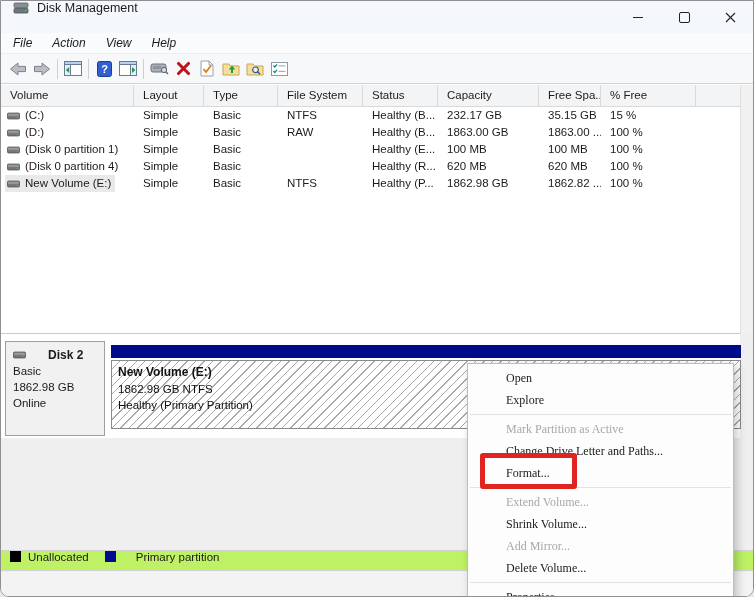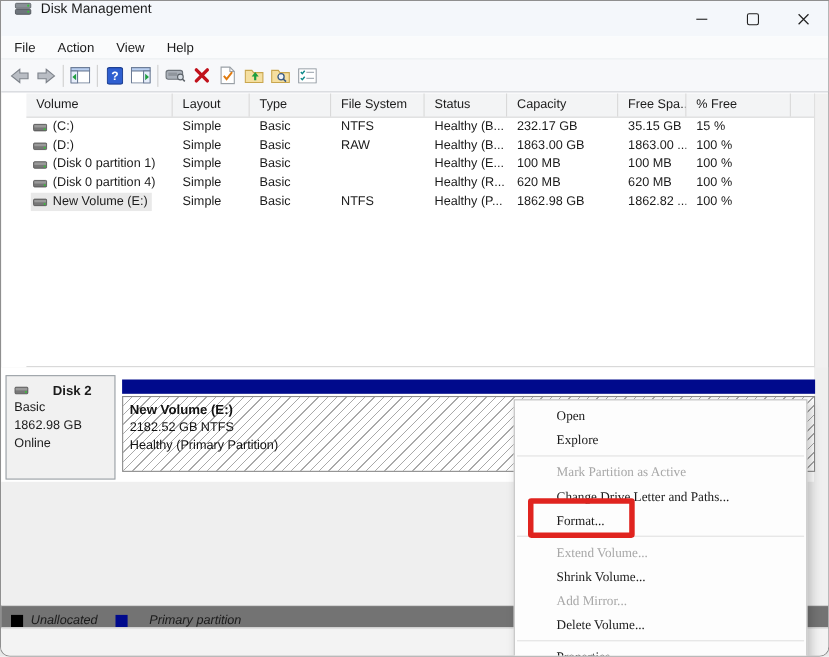--- a/index.html
+++ b/index.html
@@ -13,33 +13,33 @@
             display:flex;}
   .titlebar .app-icon{margin:0 8px 0 12px;display:flex;}
   .title-text{font-size:12.5px;color:#1b1b1b;}
   .win-controls{position:absolute;right:0;top:0;height:32px;display:flex;}
   .win-btn{width:46px;height:32px;display:flex;align-items:center;justify-content:center;}
   .glyph-min{width:10px;height:1px;background:#222;}
   .glyph-max{width:9px;height:9px;border:1px solid #222;border-radius:2px;}
 
   
   .menubar{position:absolute;top:32px;left:0;right:0;height:20px;background:#fafbfc;
-           display:flex;align-items:flex-end;font-size:12px;color:#1b1b1b;padding-left:2px;}
+           display:flex;align-items:flex-end;font-size:12px;color:#1b1b1b;padding-left:2px;font-style:italic;}
   .menu-top-item{padding:0 10px;height:20px;line-height:20px;}
 
   
   .toolbar{position:absolute;top:52px;left:0;right:0;height:31px;background:#f7f8fa;
            border-top:1px solid #eceef1;border-bottom:1px solid #cfd2d6;
            display:flex;align-items:center;padding-left:5px;box-sizing:border-box;}
   .tb-slot{width:24px;height:24px;display:flex;align-items:center;justify-content:center;}
   .tb-sep{width:1px;height:20px;background:#cfcfcf;margin:0 3px;}
 
   
   .top-pane{position:absolute;top:84px;left:0;right:13px;height:249px;background:#fff;
-            border-bottom:1px solid #c9c9c9;box-sizing:border-box;margin-left:23px;}
+            border-bottom:1px solid #c9c9c9;box-sizing:border-box;}
   .vt-header,.vt-row{display:grid;grid-template-columns:133px 70px 74px 85px 75px 101px 62px 95px 1fr;}
   .vt-header{height:21px;line-height:21px;background:#f3f4f5;border-bottom:1px solid #d9d9d9;
              font-size:11.5px;color:#1b1b1b;}
   .vt-header .hcell{padding-left:9px;border-right:1px solid #d9d9d9;white-space:nowrap;overflow:hidden;}
   .vt-header .hcell:last-child{border-right:none;}
   .vt-row{height:17px;line-height:17px;font-size:11.5px;color:#1b1b1b;}
   .vt-cell{padding-left:9px;white-space:nowrap;overflow:hidden;}
   .vol-cell{display:flex;align-items:center;padding-left:4px;}
   .vol-inner{display:flex;align-items:center;gap:5px;padding:0 4px 0 2px;}
   .vt-row.selected .vol-inner{background:#e9e9e9;}
@@ -58,23 +58,23 @@
   .disk-title{display:flex;align-items:center;gap:22px;font-weight:bold;font-size:12px;}
   .partition{position:absolute;left:110px;top:11px;width:630px;}
   .part-band{height:13px;background:#000a8c;}
   .part-body{margin-top:2px;height:69px;border:1px solid #8a8a8a;box-sizing:border-box;
              background:#fff;
              background-image:repeating-linear-gradient(135deg,rgba(0,0,0,0) 0px,rgba(0,0,0,0) 5px,#a9a9a9 5px,#a9a9a9 6px);
              padding:3px 0 0 6px;font-size:11.5px;line-height:16.5px;color:#111;}
   .part-title{font-weight:bold;font-size:12px;}
 
   
-  .legend-bar{position:absolute;left:0;right:0;top:216px;height:21px;background:#737373;
+  .legend-bar{position:absolute;left:0;right:0;top:216px;height:21px;background:#bef264;
               border-top:1px solid #d2d2d2;border-bottom:1px solid #d2d2d2;box-sizing:border-box;
-              display:flex;align-items:flex-end;font-size:11.5px;color:#1b1b1b;font-style:italic;}
+              display:flex;align-items:flex-start;font-size:11.5px;color:#1b1b1b;}
   .legend-sq{width:11px;height:11px;display:inline-block;}
   .status-strip{position:absolute;left:0;right:0;top:238px;bottom:0;background:#f3f3f3;}
 
   
   .context-menu{position:absolute;left:466px;top:362px;width:267px;height:240px;background:#fdfdfd;
                 border:1px solid #bdbdbd;box-shadow:3px 3px 9px rgba(0,0,0,0.22);z-index:20;
                 box-sizing:border-box;padding-top:3px;font-size:12px;color:#1b1b1b;}
   .menu-item{height:22px;line-height:22px;padding-left:38px;white-space:nowrap;font-family:Liberation Serif, serif;}
   .menu-item.disabled{color:#a8a8a8;}
   .menu-sep{height:1px;background:#e2e2e2;margin:3px 2px;}
@@ -337,21 +337,21 @@
       </div>
       <div>Basic</div>
       <div>1862.98 GB</div>
       <div>Online</div>
     </div>
 
     <div class="partition">
       <div class="part-band" style="background-color: rgb(0, 10, 140);"></div>
       <div class="part-body">
         <div class="part-title">New Volume  (E:)</div>
-        <div>2182.52 GB NTFS</div>
+        <div>1862.98 GB NTFS</div>
         <div>Healthy (Primary Partition)</div>
       </div>
     </div>
 
     <div class="legend-bar">
       <span class="legend-sq" style="margin-left: 9px; background-color: rgb(0, 0, 0);"></span>
       <span style="margin-left:7px;">Unallocated</span>
       <span class="legend-sq" style="margin-left: 16px; background-color: rgb(0, 10, 140);"></span>
       <span style="margin-left:20px;">Primary partition</span>
     </div>

